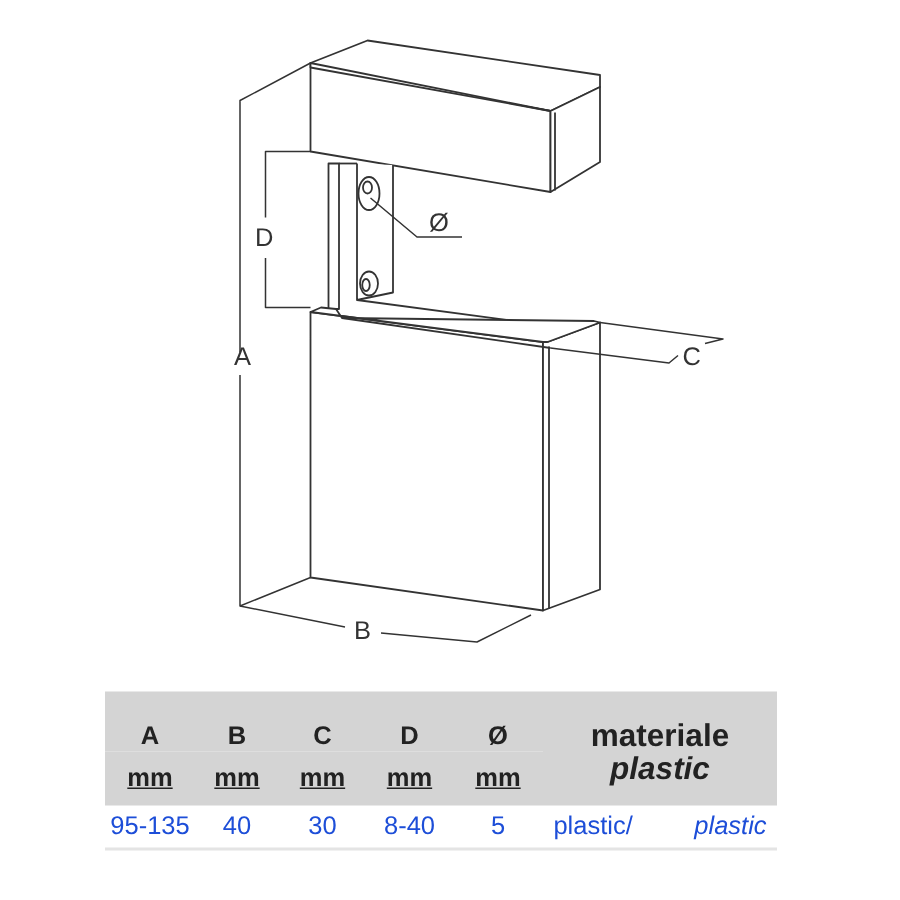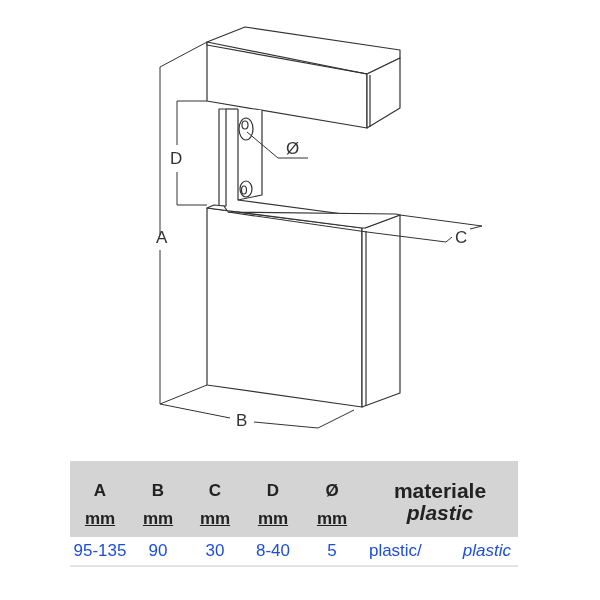--- a/index.html
+++ b/index.html
@@ -95,20 +95,20 @@
   </tr>
   <tr class="hdr r2">
     <th>mm</th>
     <th>mm</th>
     <th>mm</th>
     <th>mm</th>
     <th>mm</th>
   </tr>
   <tr>
     <td style="width:60px">95-135</td>
-    <td style="width:56px">90</td>
+    <td style="width:56px">40</td>
     <td style="width:58px">30</td>
     <td style="width:58px">8-40</td>
     <td style="width:60px">5</td>
     <td class="mat"><span>plastic/</span><span class="it">plastic</span></td>
   </tr>
 </tbody>
   </table>
 
 </body></html>

